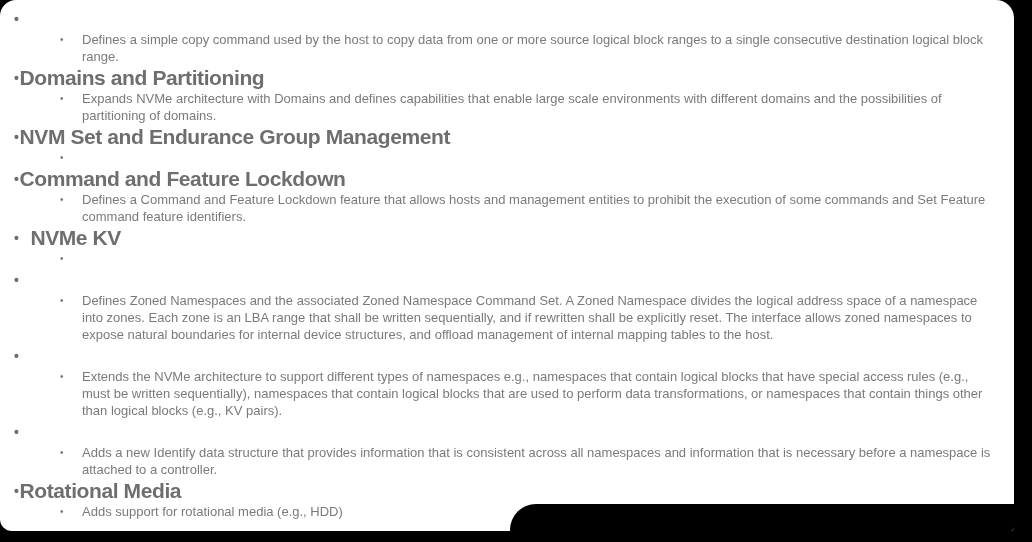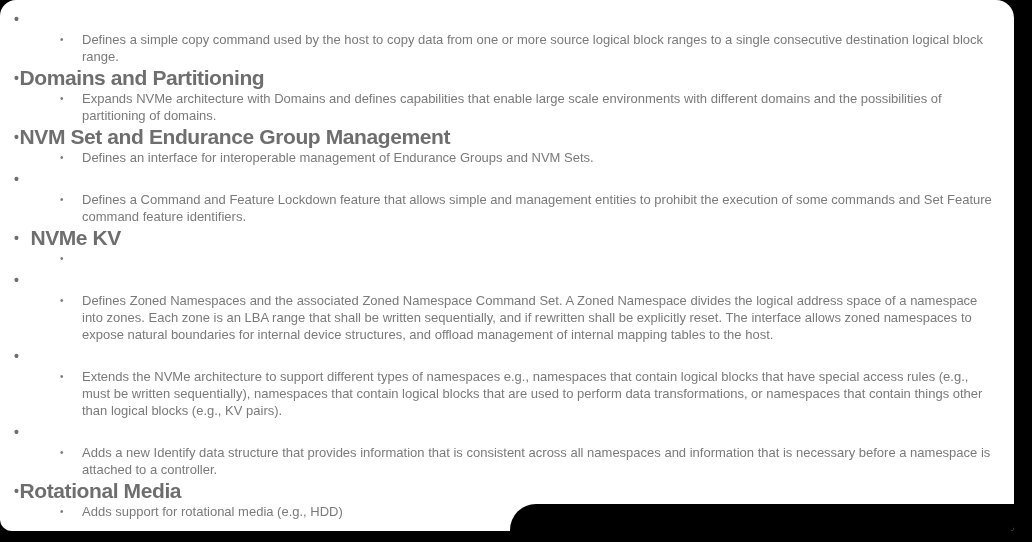--- a/index.html
+++ b/index.html
@@ -97,31 +97,31 @@
     </div>
   </div>
 
   <div class="feature">
     <div class="feature-heading">
       <span class="h-bullet">•</span>
       <span class="h-title">NVM Set and Endurance Group Management</span>
     </div>
     <div class="feature-desc">
       <span class="d-bullet">•</span>
-      <span class="d-text">Defines an interface for interoperable management of Endurance Groups and NVM Sets.</span>
     </div>
   </div>
 
   <div class="feature">
     <div class="feature-heading">
       <span class="h-bullet">•</span>
+      <span class="h-title">Command and Feature Lockdown</span>
     </div>
     <div class="feature-desc">
       <span class="d-bullet">•</span>
-      <span class="d-text">Defines a Command and Feature Lockdown feature that allows simple and management entities to prohibit the execution of some commands and Set Feature command feature identifiers.</span>
+      <span class="d-text">Defines a Command and Feature Lockdown feature that allows hosts and management entities to prohibit the execution of some commands and Set Feature command feature identifiers.</span>
     </div>
   </div>
 
   <div class="feature">
     <div class="feature-heading">
       <span class="h-bullet">•</span>
       <span class="h-title">&nbsp;&nbsp;NVMe KV</span>
     </div>
     <div class="feature-desc">
       <span class="d-bullet">•</span>

